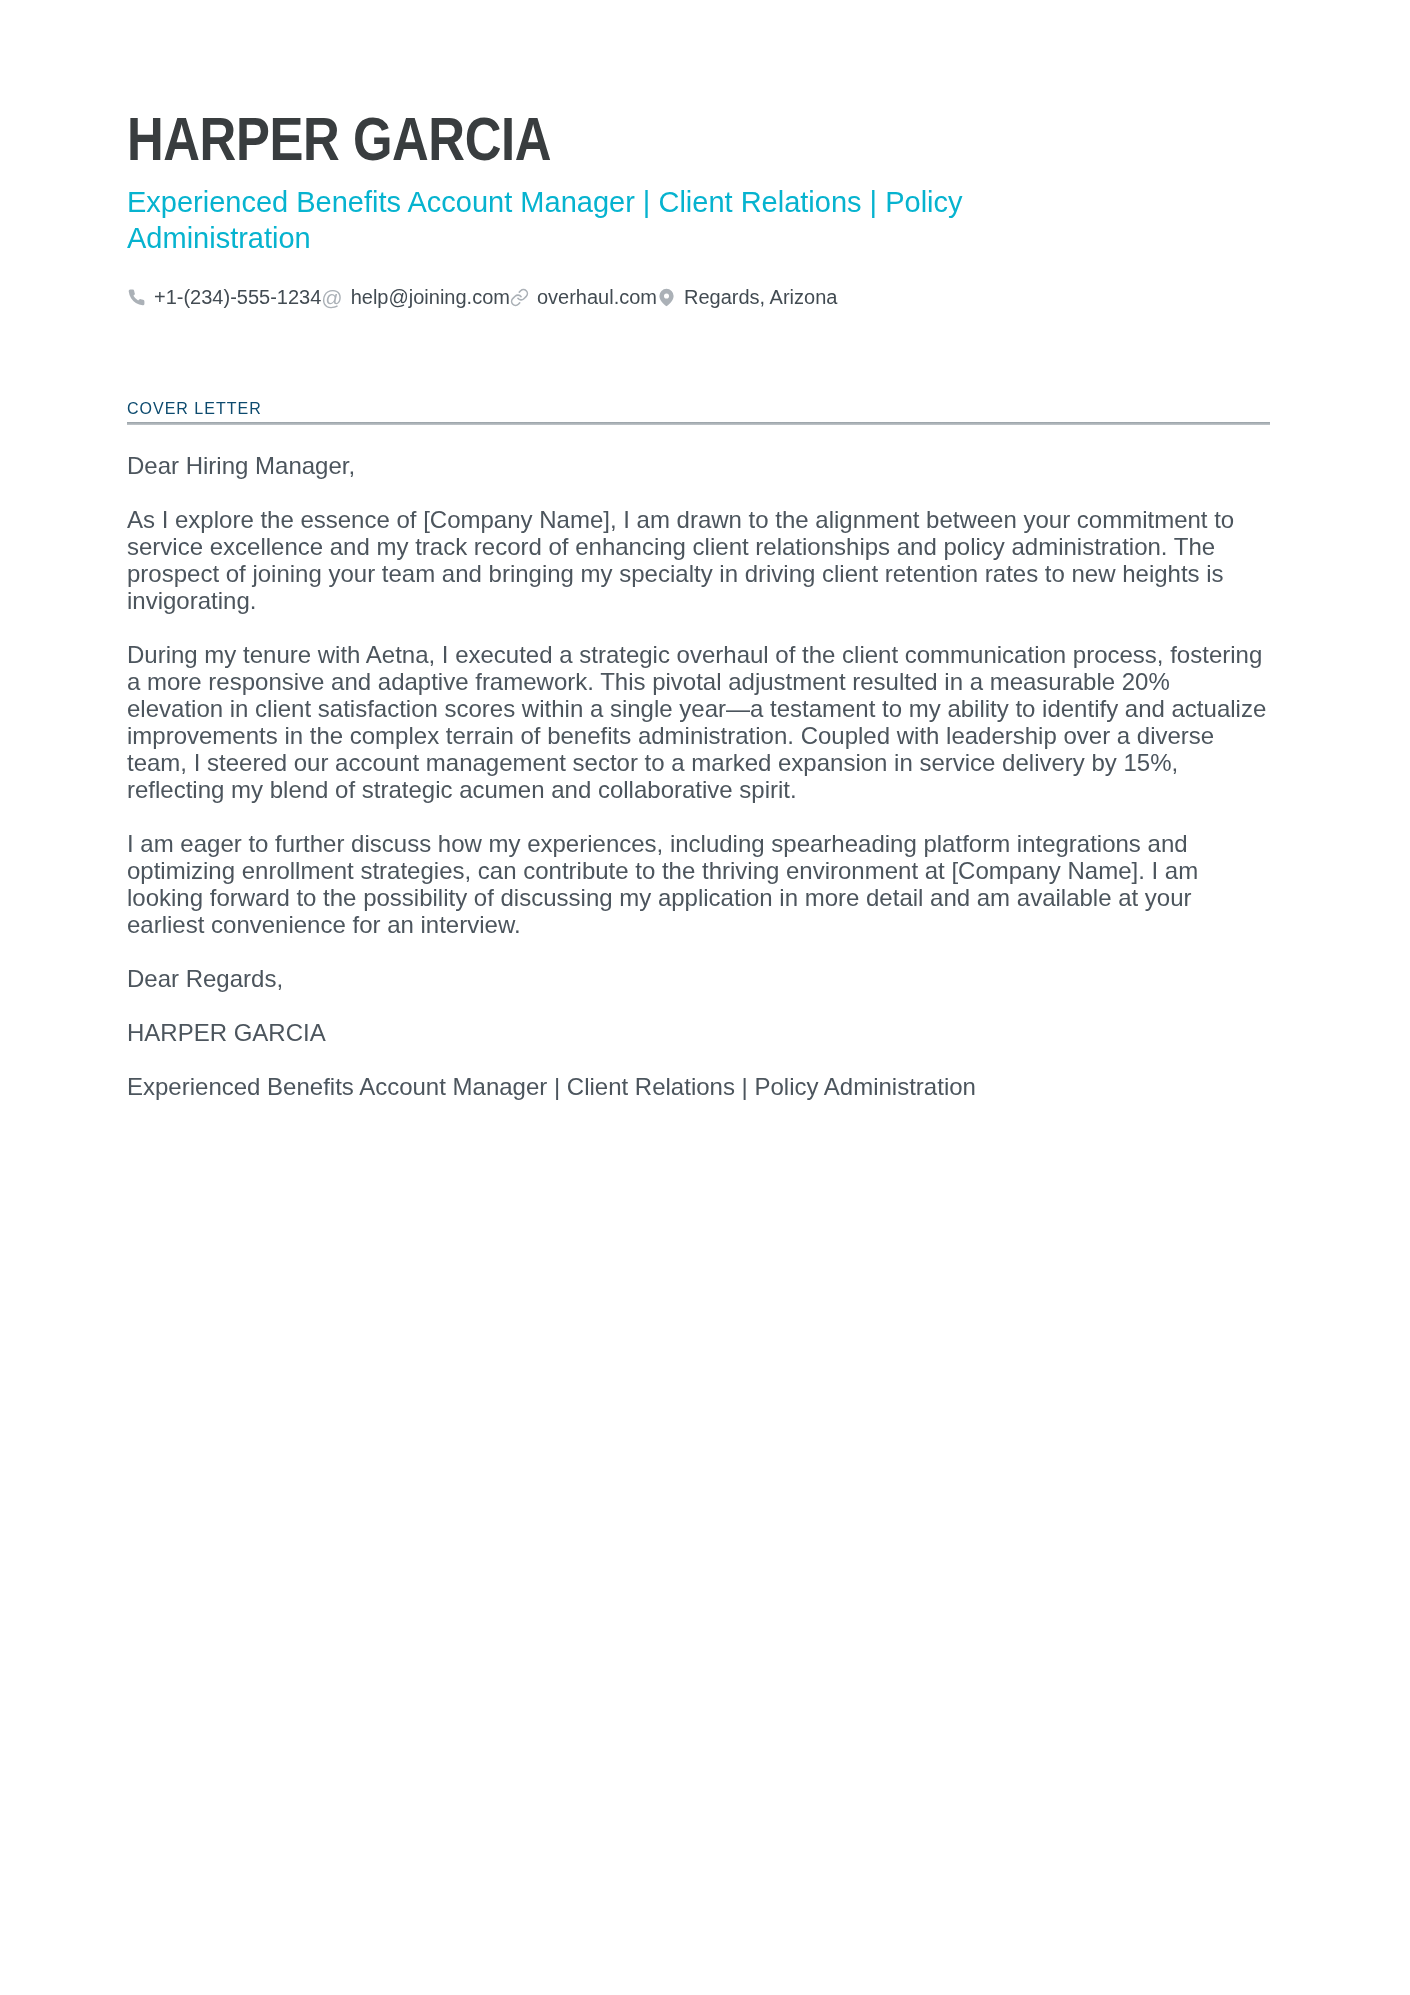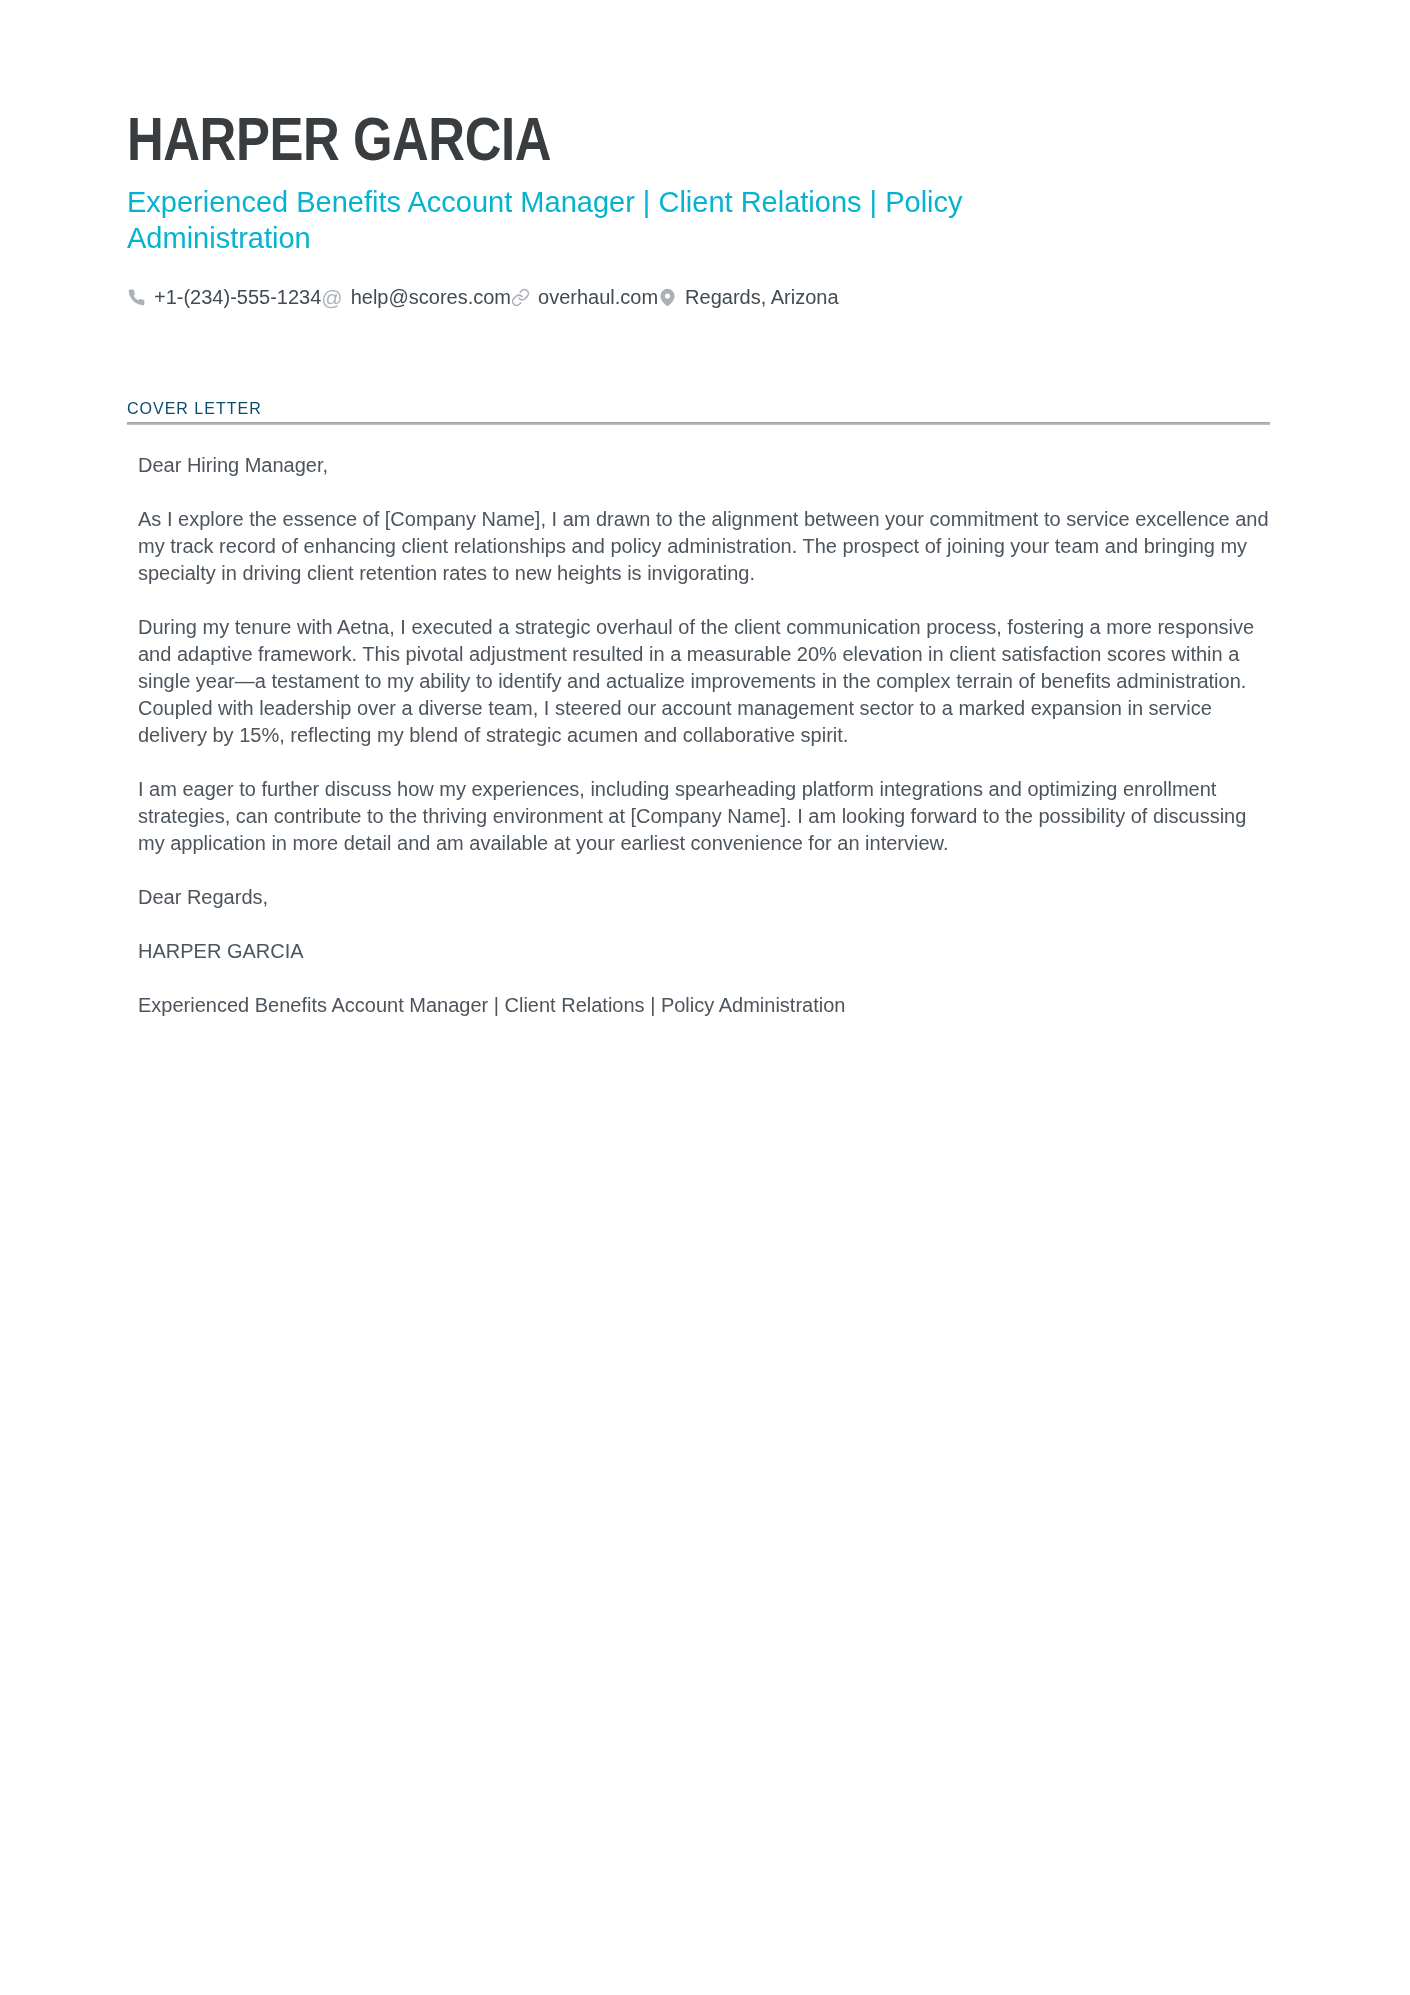--- a/index.html
+++ b/index.html
@@ -73,22 +73,22 @@
     height: 3px;
     margin-top: 3px;
     background: linear-gradient(#97a0a6, #c2c7cb);
     border: none;
   }
   
   .body {
     margin-top: 27px;
   }
   .body p {
-    margin: 0 0 27px 11px;
-    font-size: 20px;
+    margin: 0 0 27px 0;
+    font-size: 24px;
     line-height: 27px;
     color: #4c555d;
     max-width: 1145px;
   }
   
   .footer {
     position: absolute;
     left: 92px;
     right: 122px;
     top: 1876px;
@@ -130,21 +130,21 @@
           <span>
             <svg width="19" height="19" viewBox="0 0 24 24" fill="#abb1b7">
               <path d="M22 16.92v3a2 2 0 0 1-2.18 2 19.79 19.79 0 0 1-8.63-3.07 19.5 19.5 0 0 1-6-6 19.79 19.79 0 0 1-3.07-8.67A2 2 0 0 1 4.11 2h3a2 2 0 0 1 2 1.72 12.84 12.84 0 0 0 .7 2.81 2 2 0 0 1-.45 2.11L8.09 9.91a16 16 0 0 0 6 6l1.27-1.27a2 2 0 0 1 2.11-.45 12.84 12.84 0 0 0 2.81.7A2 2 0 0 1 22 16.92z"></path>
             </svg>
           </span>
           <span>+1-(234)-555-1234</span>
         </div>
 
         <div class="contact">
           <span class="at-glyph">@</span>
-          <span>help@scores.com</span>
+          <span>help@joining.com</span>
         </div>
 
         <div class="contact">
           <span>
             <svg width="19" height="19" viewBox="0 0 24 24" fill="none" stroke="#abb1b7" stroke-width="2" stroke-linecap="round" stroke-linejoin="round">
               <path d="M10 13a5 5 0 0 0 7.54.54l3-3a5 5 0 0 0-7.07-7.07l-1.72 1.71"></path>
               <path d="M14 11a5 5 0 0 0-7.54-.54l-3 3a5 5 0 0 0 7.07 7.07l1.71-1.71"></path>
             </svg>
           </span>
           <span>overhaul.com</span>

